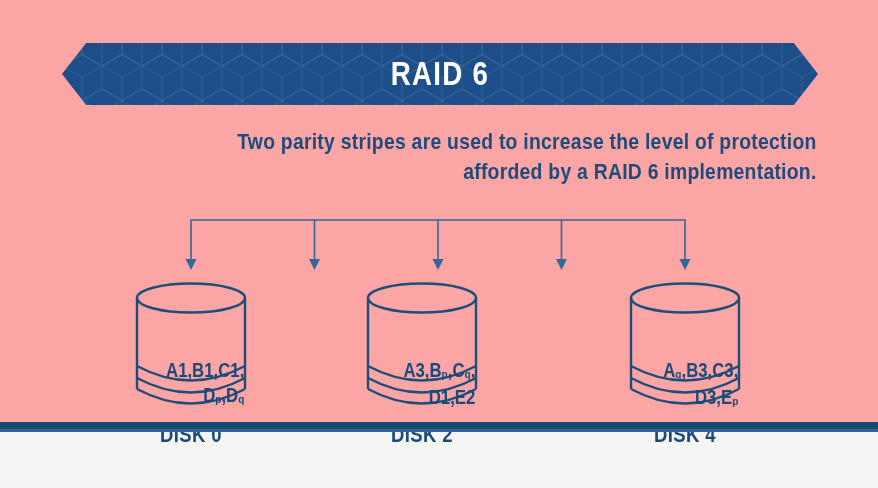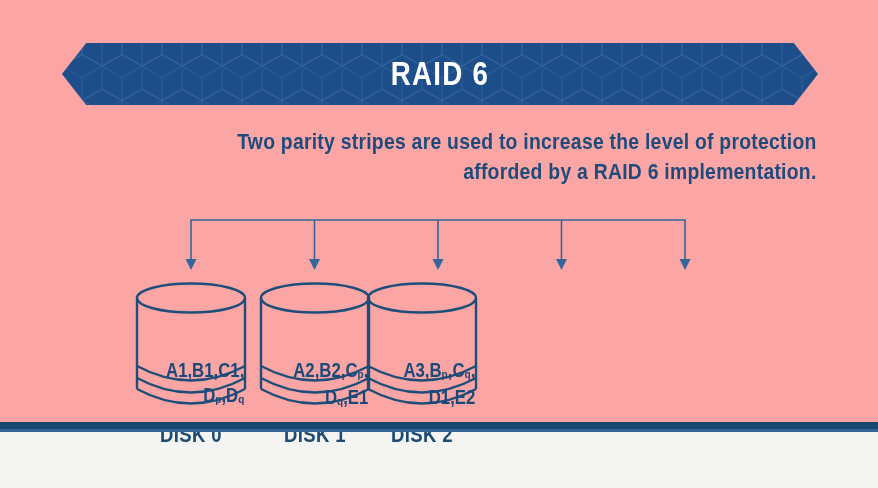--- a/index.html
+++ b/index.html
@@ -107,49 +107,49 @@
       <path d="M3,96 Q57,125 111,96"></path>
       <path d="M3,107 Q57,136 111,107"></path>
     </svg>
     <div class="cyl-text">
         <div><span>A1,B1,C1,</span></div>
         <div><span>D</span><sub>p</sub><span>,D</span><sub>q</sub></div>
       </div>
     <div class="disk-name">DISK 0</div>
   </div>
 
-  <div class="disk" style="left:252.5px">
-    <svg class="cyl" xmlns="http://www.w3.org/2000/svg" width="114" height="128" viewBox="0 0 114 128">
-      <ellipse cx="57" cy="16" rx="54" ry="14.5"></ellipse>
-      <path d="M3,16 V107"></path>
-        <path d="M111,16 V107"></path>
-      <path d="M3,84 Q57,113 111,84"></path>
-      <path d="M3,96 Q57,125 111,96"></path>
-      <path d="M3,107 Q57,136 111,107"></path>
-    </svg>
-    <div class="cyl-text">
-        <div><span>A2,B2,C</span><sub>p</sub><span>,</span></div>
-        <div><span>D</span><sub>q</sub><span>,E1</span></div>
-      </div>
-    <div class="disk-name">DISK 1</div>
-  </div>
 
   <div class="disk" style="left:360px">
     <svg class="cyl" xmlns="http://www.w3.org/2000/svg" width="114" height="128" viewBox="0 0 114 128">
       <ellipse cx="57" cy="16" rx="54" ry="14.5"></ellipse>
       <path d="M3,16 V107"></path>
         <path d="M111,16 V107"></path>
       <path d="M3,84 Q57,113 111,84"></path>
       <path d="M3,96 Q57,125 111,96"></path>
       <path d="M3,107 Q57,136 111,107"></path>
     </svg>
     <div class="cyl-text">
         <div><span>A3,B</span><sub>p</sub><span>,C</span><sub>q</sub><span>,</span></div>
         <div><span>D1,E2</span></div>
       </div>
     <div class="disk-name">DISK 2</div>
   </div>
 
 
+  <div class="disk" style="left:623px">
+    <svg class="cyl" xmlns="http://www.w3.org/2000/svg" width="114" height="128" viewBox="0 0 114 128">
+      <ellipse cx="57" cy="16" rx="54" ry="14.5"></ellipse>
+      <path d="M3,16 V107"></path>
+        <path d="M111,16 V107"></path>
+      <path d="M3,84 Q57,113 111,84"></path>
+      <path d="M3,96 Q57,125 111,96"></path>
+      <path d="M3,107 Q57,136 111,107"></path>
+    </svg>
+    <div class="cyl-text">
+        <div><span>A</span><sub>q</sub><span>,B3,C3,</span></div>
+        <div><span>D3,E</span><sub>p</sub></div>
+      </div>
+    <div class="disk-name">DISK 4</div>
+  </div>
 
   <div class="footer"></div>
 
 </div>
 
 </body></html>

